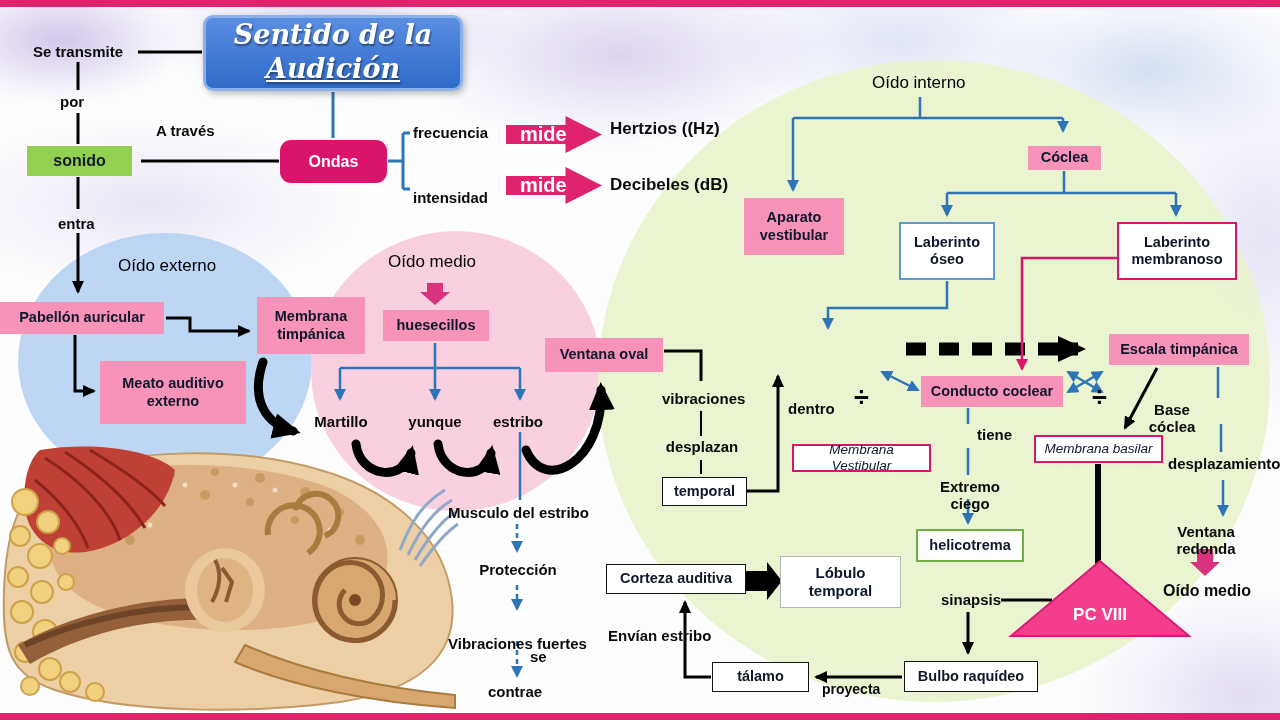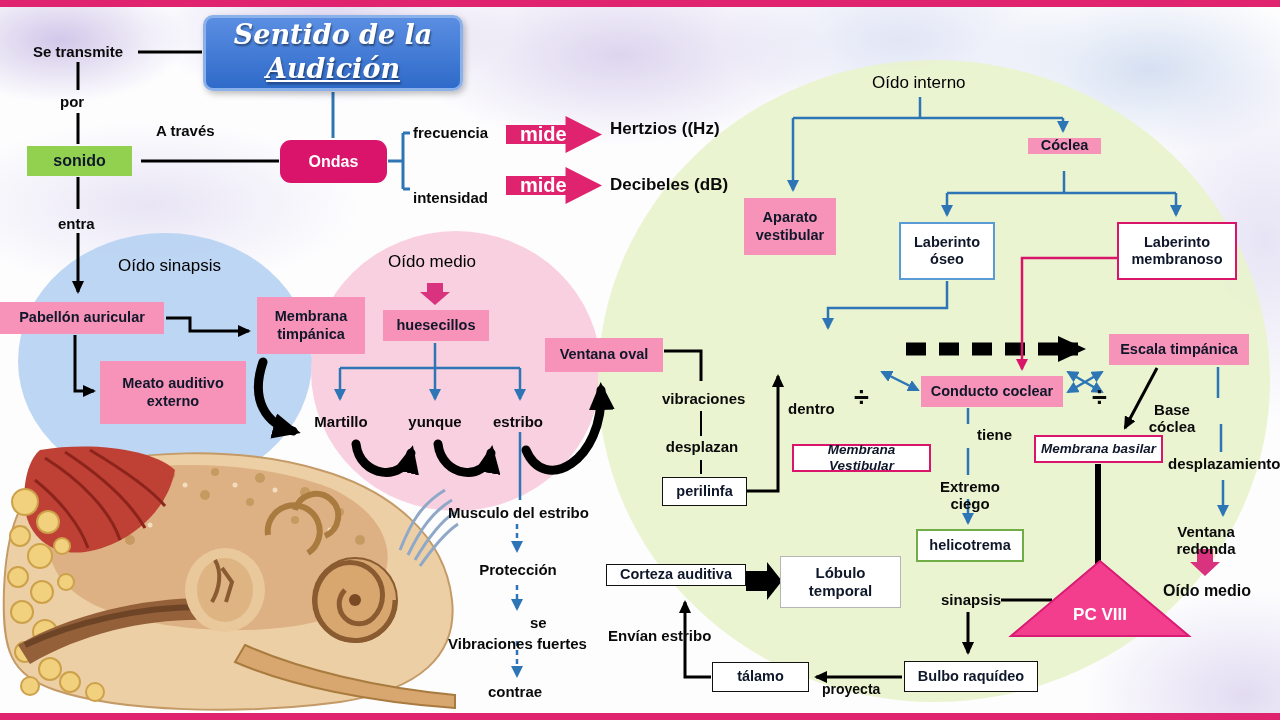--- a/index.html
+++ b/index.html
@@ -38,21 +38,21 @@
   .box{position:absolute;display:flex;align-items:center;justify-content:center;text-align:center;
     font-size:14.5px;font-weight:600;color:#0f172a;line-height:1.2;padding:2px 5px}
   .box.pink{background:#f793b8}
   .box.green{background:#92d050;font-size:16px}
   .box.ondas{background:#d9146a;color:#fff;font-size:16px;border-radius:11px}
   .box.wblue{background:#fff;border:2px solid #5b9bd5}
   .box.wcrim{background:#fff;border:2px solid #d9146a}
   .box.wgreen{background:#fff;border:2px solid #70ad47}
   .box.wblack{background:#fff;border:2px solid #111}
   .box.wgray{background:#fff;border:1px solid #b5b5b5}
-  .box.ital{font-style:italic;font-weight:700;font-size:13.5px}
+  .box.ital{font-style:italic;font-weight:400;font-size:13.5px}
   .mide{position:absolute;width:96px;height:37px;background:#e0236e;
     clip-path:polygon(0 24%,62% 24%,62% 0,100% 50%,62% 100%,62% 76%,0 76%);
     display:flex;align-items:center;padding-left:14px;color:#fff;font-weight:bold;font-size:20px}
   .white{color:#fff}
 </style>
 </head>
 <body>
 
 <div id="stage">
 
@@ -244,66 +244,66 @@
   <div class="lbl" style="left:413px;top:190px">intensidad</div>
   <div class="mide" style="left:506px;top:116px">
       <span>mide</span>
     </div>
   <div class="mide" style="left:506px;top:167px">
       <span>mide</span>
     </div>
   <div class="lbl big" style="left:610px;top:120px">Hertzios ((Hz)</div>
   <div class="lbl big" style="left:610px;top:176px">Decibeles (dB)</div>
 
-  <div class="sec-title" style="left:118px;top:256px">Oído sinapsis</div>
+  <div class="sec-title" style="left:118px;top:256px">Oído externo</div>
   <div class="box pink" style="left:0;top:302px;width:164px;height:32px">Pabellón auricular</div>
   <div class="box pink" style="left:100px;top:361px;width:146px;height:63px">Meato auditivo externo</div>
   <div class="box pink" style="left:257px;top:297px;width:108px;height:57px">Membrana timpánica</div>
 
   <div class="sec-title" style="left:388px;top:252px">Oído medio</div>
   <div class="box pink" style="left:383px;top:310px;width:106px;height:31px">huesecillos</div>
   <div class="lbl ctr" style="left:310px;top:414px;width:62px">Martillo</div>
   <div class="lbl ctr" style="left:406px;top:414px;width:58px">yunque</div>
   <div class="lbl ctr" style="left:489px;top:414px;width:58px">estribo</div>
   <div class="box pink" style="left:545px;top:338px;width:118px;height:34px">Ventana oval</div>
   <div class="lbl ctr" style="left:446px;top:505px;width:145px;font-weight:800">Musculo del estribo</div>
   <div class="lbl ctr" style="left:478px;top:562px;width:80px">Protección</div>
   <div class="lbl ctr" style="left:445px;top:636px;width:145px">Vibraciones fuertes</div>
-  <div class="lbl" style="left:530px;top:615px">se</div>
+  <div class="lbl" style="left:530px;top:649px">se</div>
   <div class="lbl ctr" style="left:485px;top:684px;width:60px">contrae</div>
 
   <div class="sec-title" style="left:872px;top:73px">Oído interno</div>
-  <div class="box pink" style="left:744px;top:198px;width:92px;height:57px">Aparato vestibular</div>
-  <div class="box pink" style="left:1028px;top:138px;width:73px;height:16px">Cóclea</div>
+  <div class="box pink" style="left:744px;top:198px;width:100px;height:57px">Aparato vestibular</div>
+  <div class="box pink" style="left:1028px;top:146px;width:73px;height:24px">Cóclea</div>
   <div class="box wblue" style="left:899px;top:222px;width:96px;height:58px">Laberinto óseo</div>
   <div class="box wcrim" style="left:1117px;top:222px;width:120px;height:58px">Laberinto membranoso</div>
   <div class="box pink" style="left:1109px;top:334px;width:140px;height:31px">Escala timpánica</div>
   <div class="box pink" style="left:921px;top:376px;width:142px;height:31px">Conducto coclear</div>
   <div class="lbl huge" style="left:854px;top:383px">÷</div>
   <div class="lbl huge" style="left:1092px;top:383px">÷</div>
   <div class="lbl" style="left:788px;top:401px">dentro</div>
   <div class="box wcrim ital" style="left:792px;top:444px;width:139px;height:28px">Membrana Vestibular</div>
   <div class="box wcrim ital" style="left:1034px;top:435px;width:129px;height:28px">Membrana basilar</div>
   <div class="lbl" style="left:977px;top:427px">tiene</div>
   <div class="lbl ctr" style="left:920px;top:479px;width:100px">Extremo ciego</div>
   <div class="box wgreen" style="left:916px;top:529px;width:108px;height:33px">helicotrema</div>
   <div class="lbl ctr" style="left:1130px;top:402px;width:84px">Base cóclea</div>
   <div class="lbl ctr" style="left:1168px;top:456px;width:110px">desplazamiento</div>
   <div class="lbl ctr" style="left:1150px;top:524px;width:112px">Ventana redonda</div>
   <div class="lbl ctr bold17" style="left:1162px;top:582px;width:90px">Oído medio</div>
   <div class="lbl ctr" style="left:662px;top:391px;width:82px">vibraciones</div>
   <div class="lbl ctr" style="left:663px;top:439px;width:78px">desplazan</div>
-  <div class="box wblack" style="left:662px;top:477px;width:85px;height:29px;border-width:1.5px">perilinfa</div>
+  <div class="box wblack" style="left:662px;top:477px;width:85px;height:29px;border-width:1.5px">temporal</div>
 
   <div class="lbl ctr white" style="left:1060px;top:606px;width:80px;font-size:17px;font-weight:800">PC VIII</div>
   <div class="lbl" style="left:941px;top:592px">sinapsis</div>
   <div class="box wblack" style="left:904px;top:661px;width:134px;height:31px;border-width:1.5px">Bulbo raquídeo</div>
   <div class="box wblack" style="left:712px;top:662px;width:97px;height:30px;border-width:1.5px">tálamo</div>
   <div class="lbl" style="left:822px;top:682px;font-size:14px">proyecta</div>
   <div class="lbl" style="left:608px;top:628px">Envían estribo</div>
-  <div class="box wblack" style="left:606px;top:564px;width:140px;height:22px;border-width:1.5px">Corteza auditiva</div>
+  <div class="box wblack" style="left:606px;top:564px;width:140px;height:30px;border-width:1.5px">Corteza auditiva</div>
   <div class="box wgray" style="left:780px;top:556px;width:121px;height:52px;font-weight:800;font-size:15px">
     <span style="display:inline-block;max-width:78px">Lóbulo temporal</span>
   </div>
 
   <div class="bar top"></div>
   <div class="bar bottom"></div>
 </div>
 
 </body></html>

